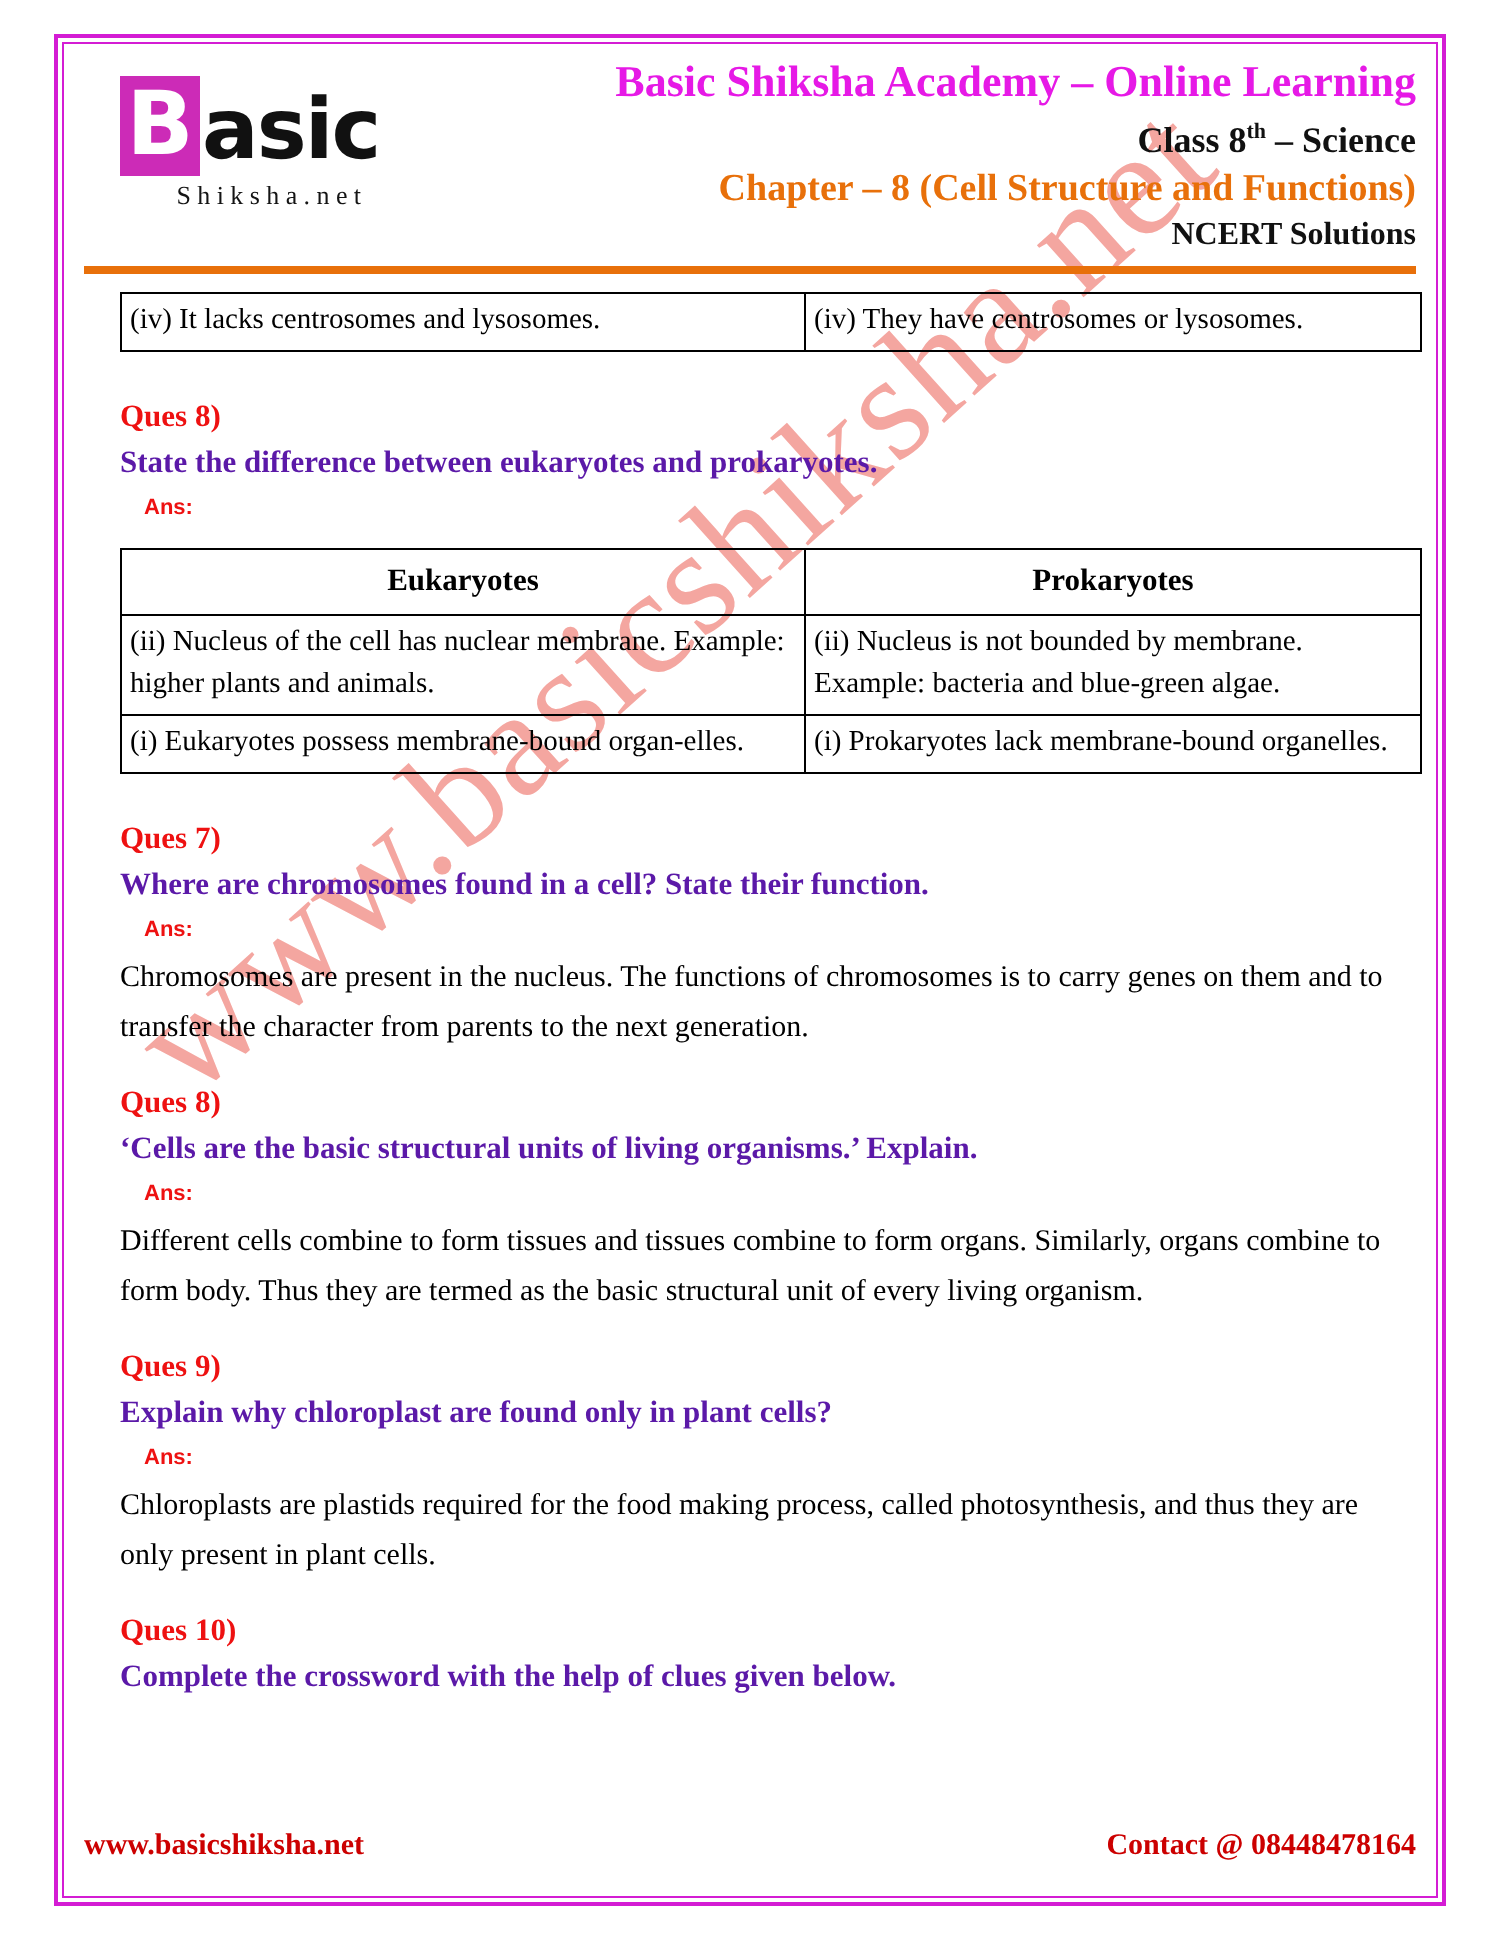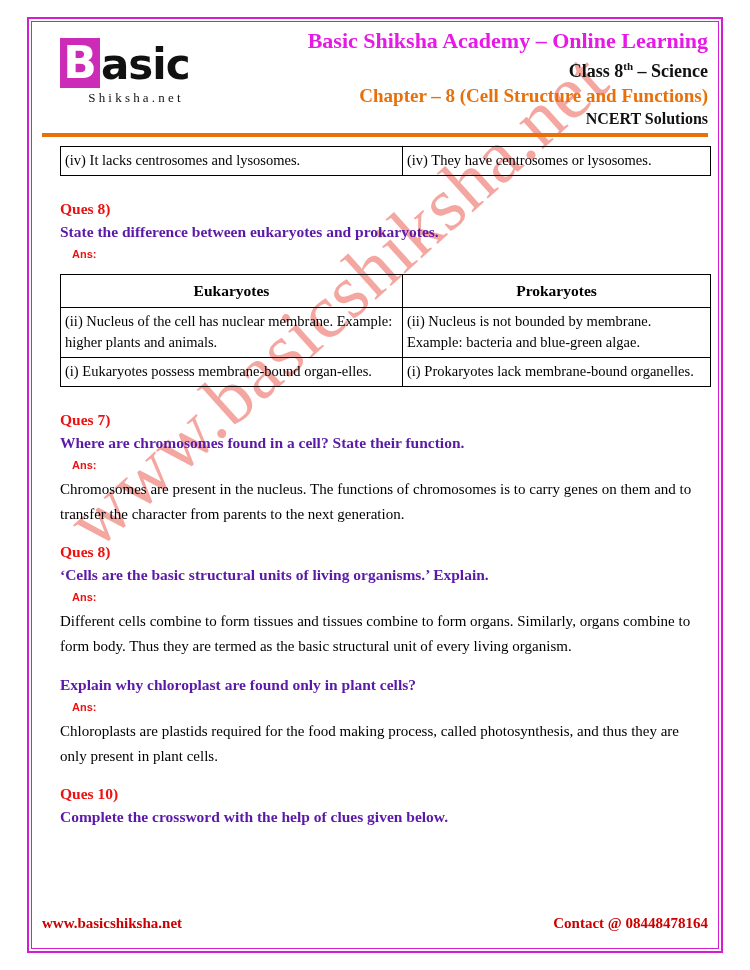--- a/index.html
+++ b/index.html
@@ -328,20 +328,21 @@
 
     <div class="spacer-14"></div>
 
     <div class="ques-label">Ques 8)</div>
     <div class="ques-text">‘Cells are the basic structural units of living organisms.’ Explain.</div>
     <div class="ans-label">Ans:</div>
     <div class="ans-text">Different cells combine to form tissues and tissues combine to form organs. Similarly,  organs combine to form body. Thus they are termed as the basic structural unit of every living organism.</div>
 
     <div class="spacer-14"></div>
 
+    <div class="ques-label">Ques 9)</div>
     <div class="ques-text">Explain why chloroplast are found only in plant cells?</div>
     <div class="ans-label">Ans:</div>
     <div class="ans-text">Chloroplasts are plastids required for the food making process, called photosynthesis, and thus they are only present in plant cells.</div>
 
     <div class="spacer-14"></div>
 
     <div class="ques-label">Ques 10)</div>
     <div class="ques-text">Complete the crossword with the help of clues given below.</div>
 
   </div>

